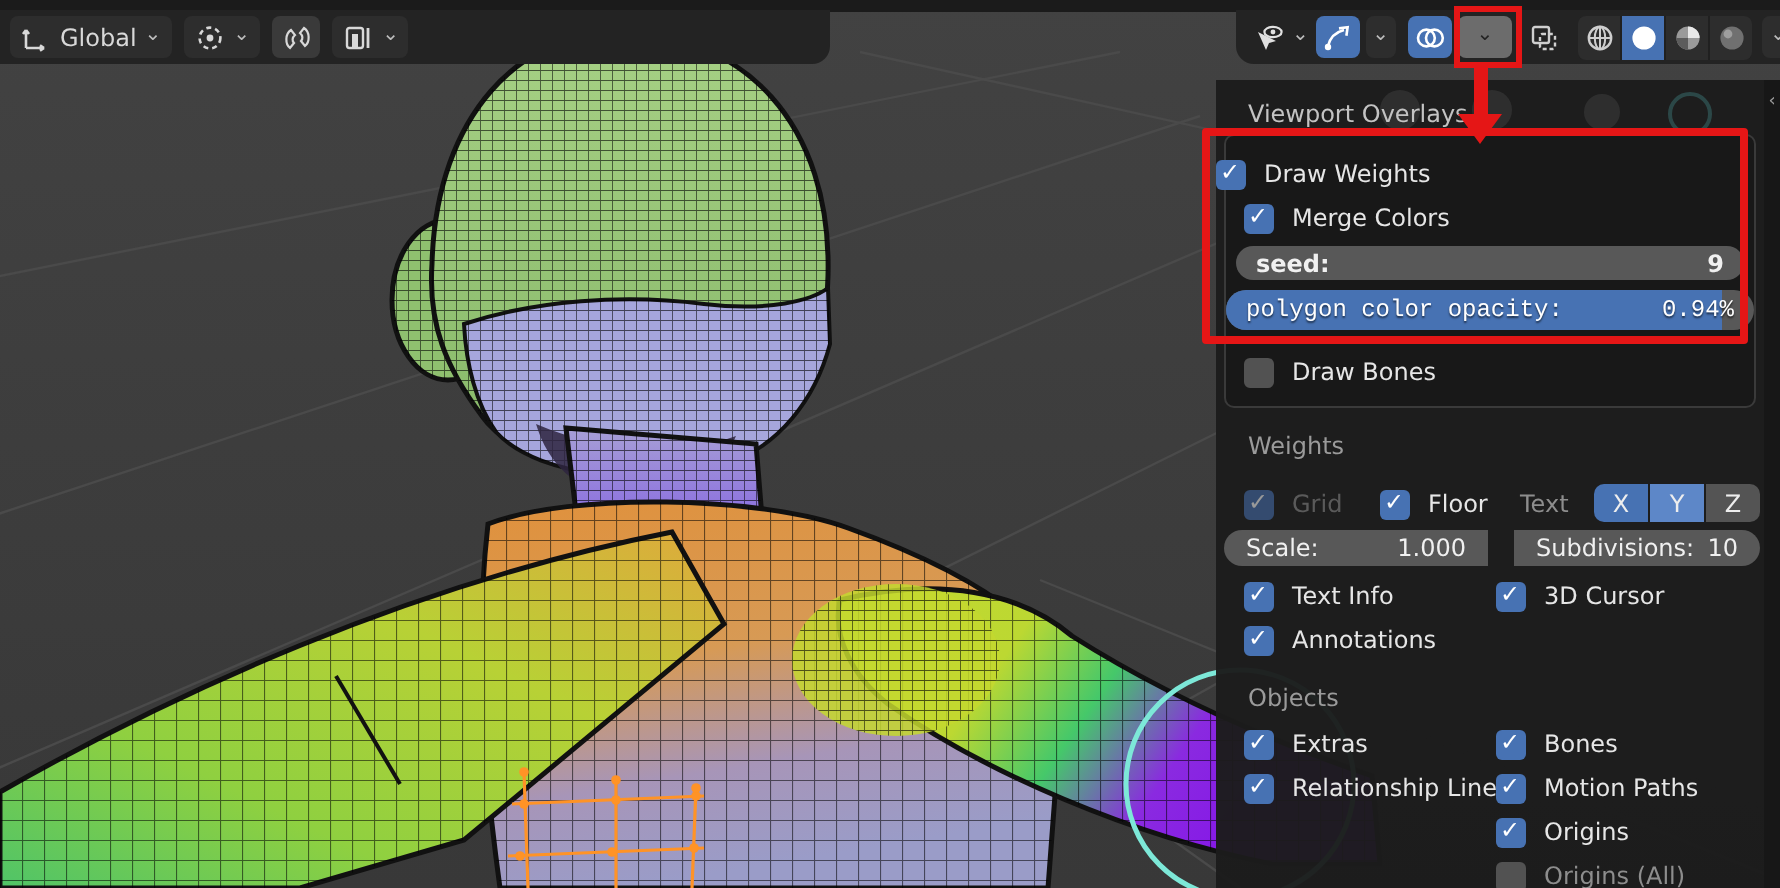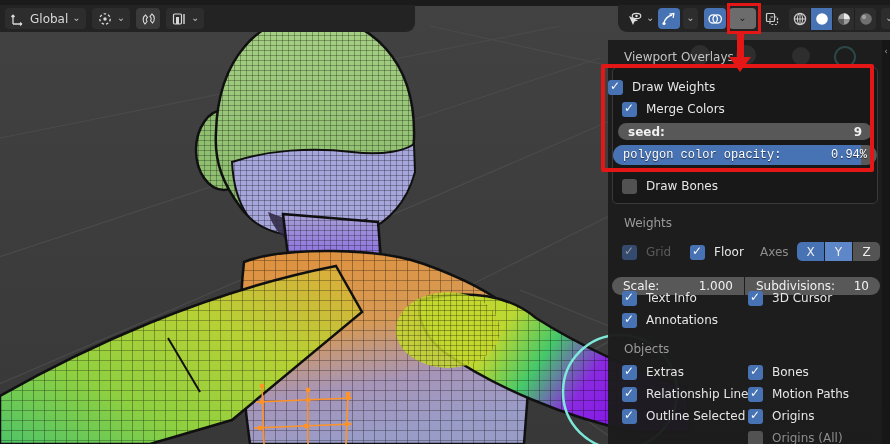--- a/index.html
+++ b/index.html
@@ -50,21 +50,21 @@
          justify-content:space-between;padding:0 10px;color:#f0f0f0;z-index:12;}
   .slider{border-radius:10px;overflow:hidden;position:relative;background:#585858;z-index:12;
           display:flex;align-items:center;justify-content:space-between;padding:0 10px;}
   .slider .fill{position:absolute;left:0;top:0;bottom:0;width:94%;background:#4772b3;}
   .slider span{position:relative;color:#fff;text-shadow:0 1px 1px rgba(0,0,0,.6);}
   .axgrp{display:flex;gap:1px;border-radius:5px;overflow:hidden;z-index:12;}
   .ax{width:27px;height:19px;display:flex;align-items:center;justify-content:center;
       background:#545454;color:#eee;}
   .ax.on{background:#4772b3;}
   .ax.on2{background:#5d87c8;}
-  .duo{display:flex;gap:1px;border-radius:9px;overflow:hidden;z-index:12;height:18px;margin-top:12px;}
+  .duo{display:flex;gap:13px;border-radius:9px;overflow:hidden;z-index:12;height:18px;}
   .duo .seg{background:#585858;display:flex;align-items:center;justify-content:space-between;
             padding:0 11px;color:#f0f0f0;}
 
   
   .ann{border:3px solid #e51616;z-index:60;}
   .ann2{border:4px solid #e51616;z-index:60;border-radius:2px;}
   .arrow-shaft{left:737px;top:31px;width:7px;height:27px;background:#e51616;z-index:60;}
   .arrow-head{left:729px;top:57px;width:0;height:0;border-left:11px solid transparent;
               border-right:11px solid transparent;border-top:15px solid #e51616;z-index:60;}
 </style>
@@ -320,21 +320,21 @@
     <div class="abs section" style="left:16px;top:176px;">Weights</div>
 
     <div class="abs prow dim" style="left:14px;top:204px;">
       <span class="cb on"></span>
       <span class="lbl gray">Grid</span>
     </div>
     <div class="abs prow" style="left:82px;top:204px;">
       <span class="cb on"></span>
       <span class="lbl">Floor</span>
     </div>
-    <div class="abs lbl gray" style="left:152px;top:205px;z-index:12;">Axes</div>
+    <div class="abs lbl gray" style="left:152px;top:205px;z-index:12;">Text</div>
     <div class="abs axgrp" style="left:189px;top:202px;">
       <span class="ax on">X</span>
       <span class="ax on2">Y</span>
       <span class="ax">Z</span>
     </div>
 
     <div class="abs duo" style="left:4px;top:225px;width:268px;">
       <div class="seg" style="width:110px;">
         <span>Scale:</span>
         <span>1.000</span>
@@ -369,24 +369,20 @@
       <span class="lbl">Bones</span>
     </div>
     <div class="abs prow" style="left:14px;top:346px;">
       <span class="cb on"></span>
       <span class="lbl">Relationship Lines</span>
     </div>
     <div class="abs prow" style="left:140px;top:346px;">
       <span class="cb on"></span>
       <span class="lbl">Motion Paths</span>
     </div>
-    <div class="abs prow" style="left:14px;top:368px;">
-      <span class="cb on"></span>
-      <span class="lbl">Outline Selected</span>
-    </div>
     <div class="abs prow" style="left:140px;top:368px;">
       <span class="cb on"></span>
       <span class="lbl">Origins</span>
     </div>
     <div class="abs prow" style="left:140px;top:390px;">
       <span class="cb off"></span>
       <span class="lbl gray">Origins (All)</span>
     </div>
   </div>
 

